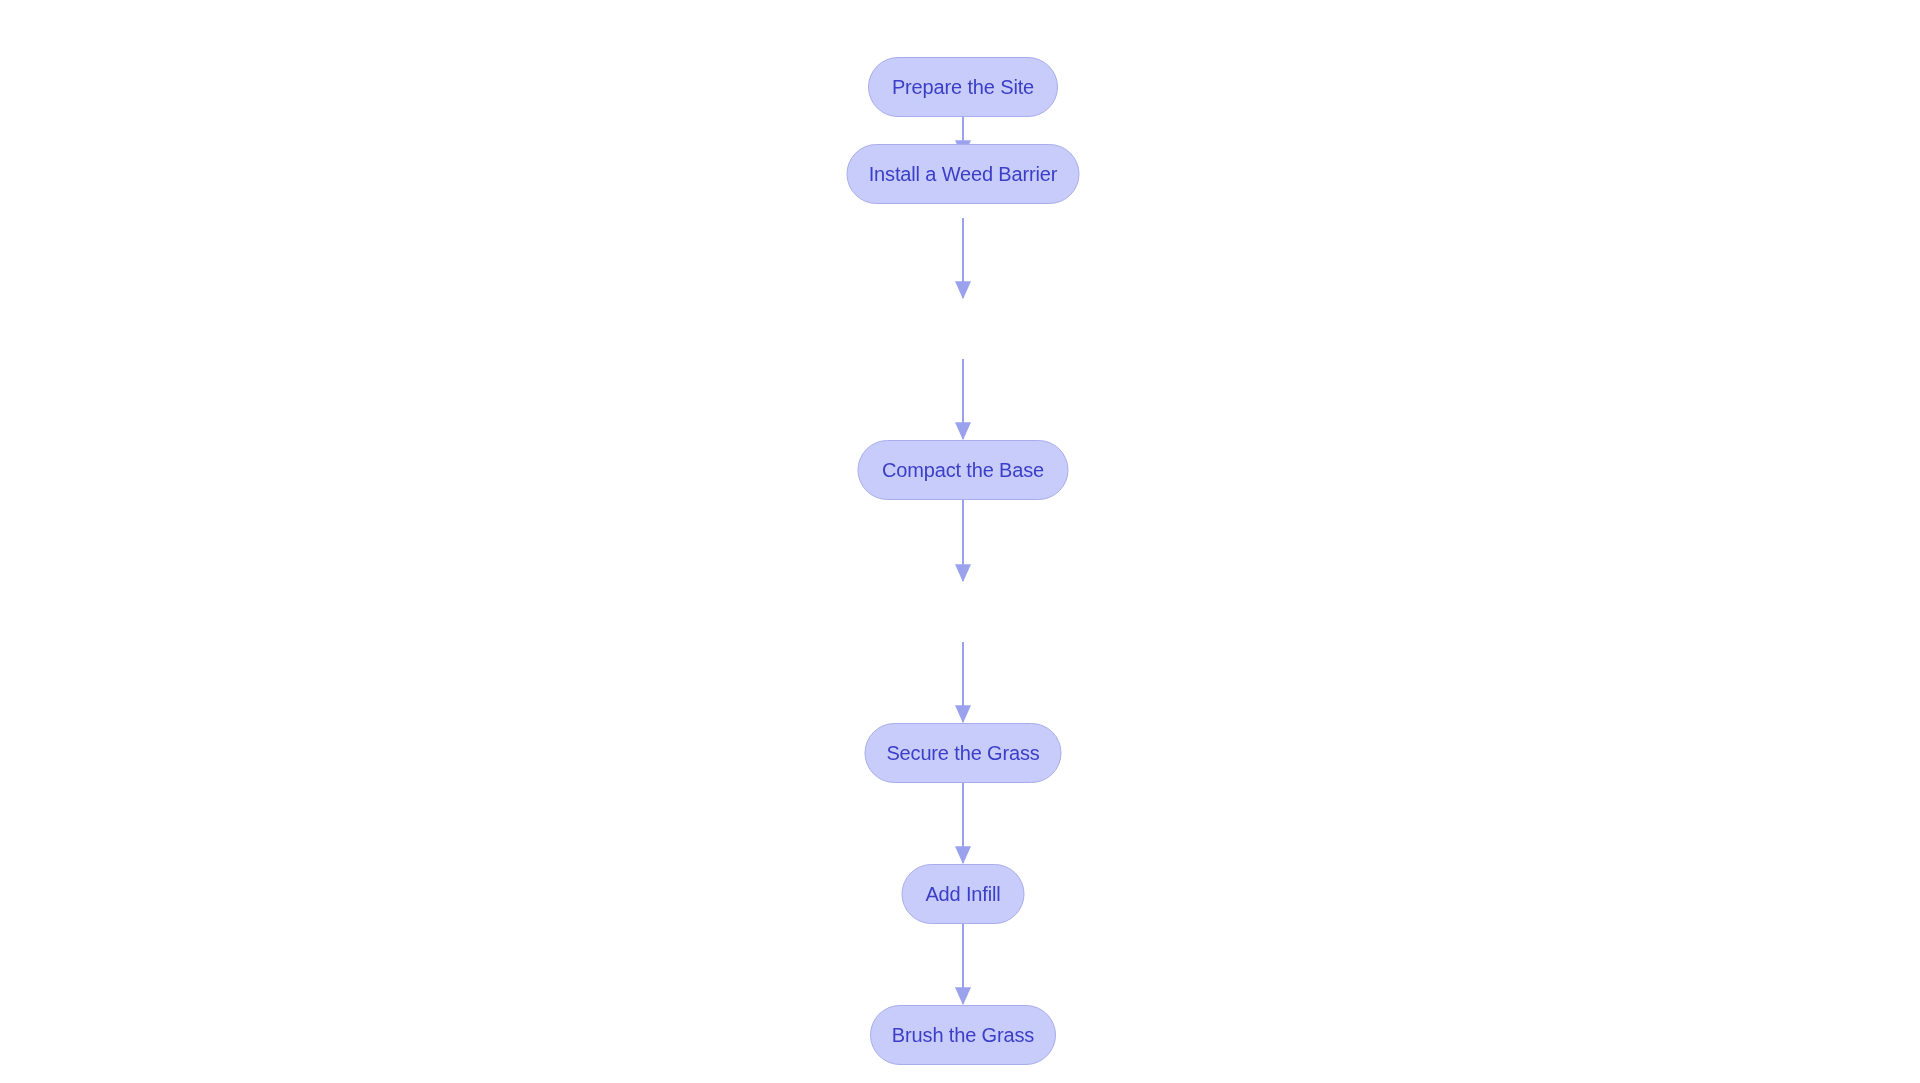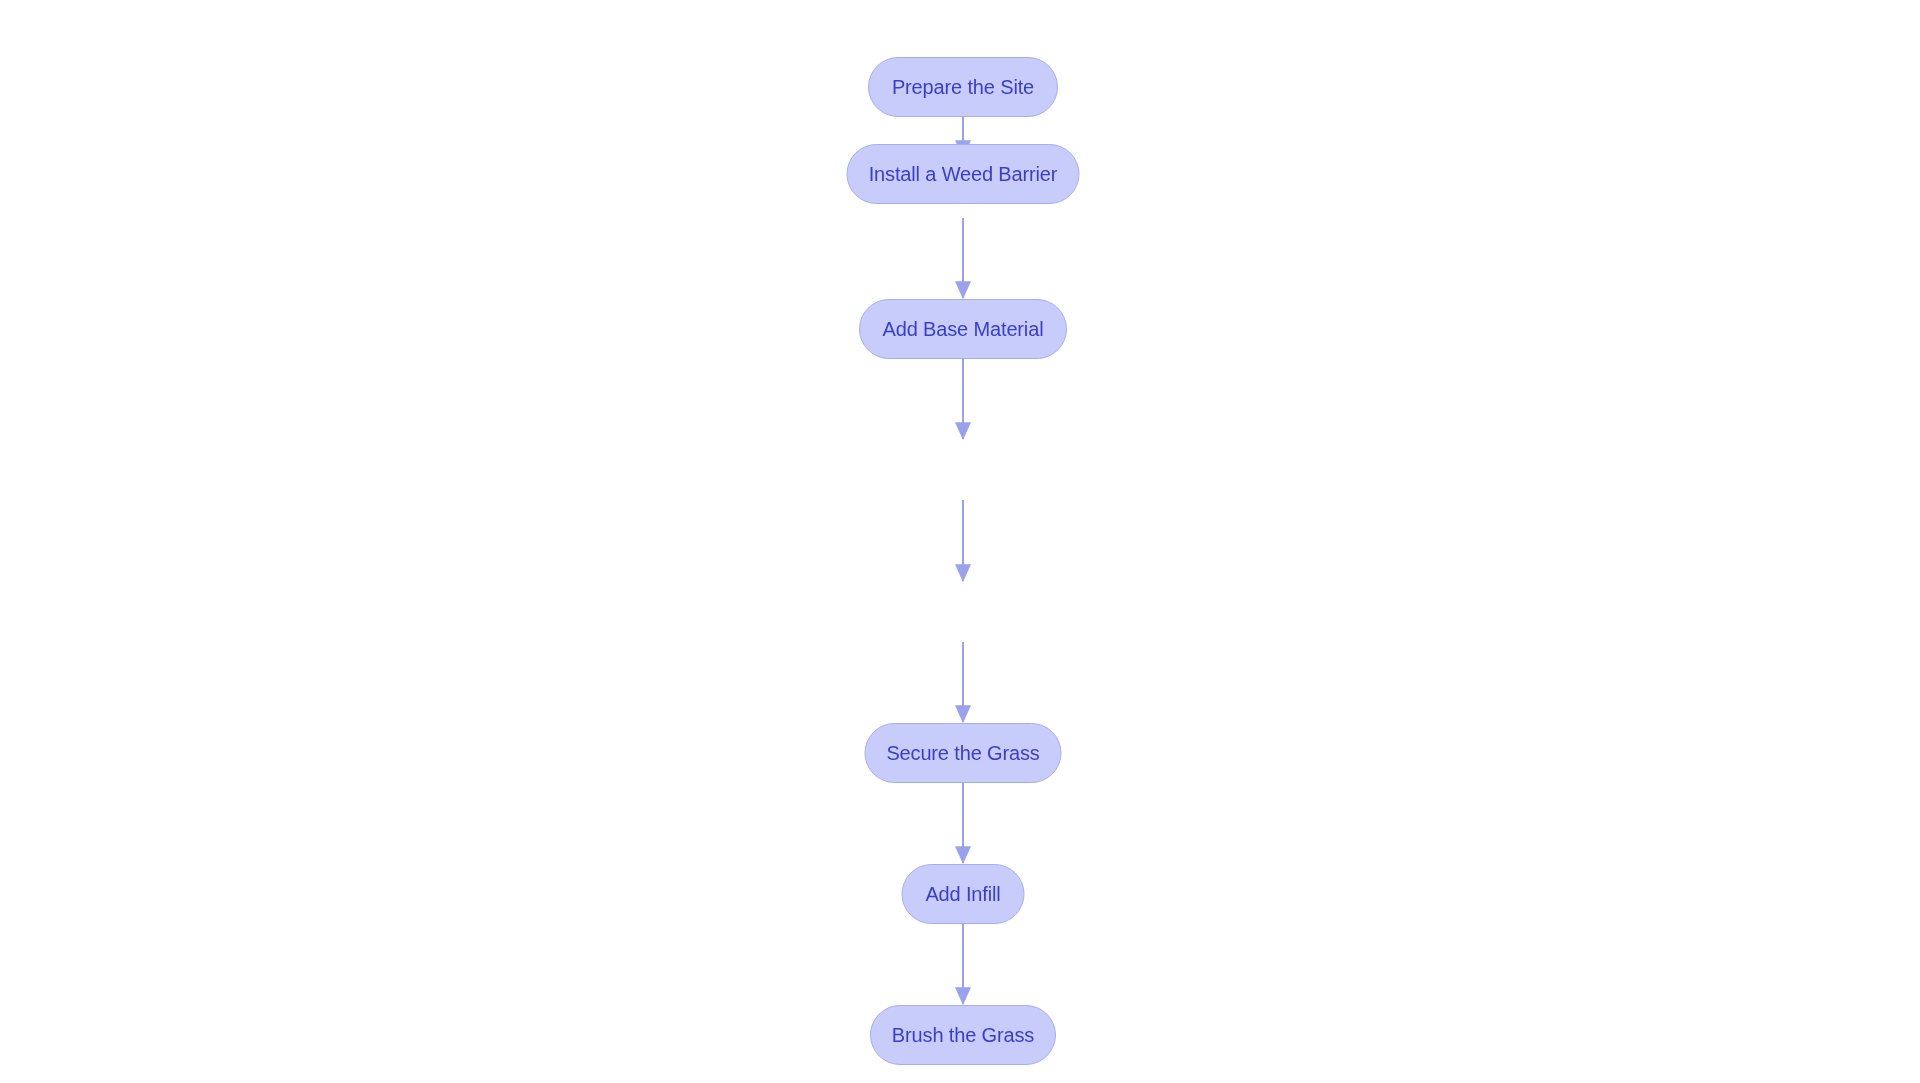--- a/index.html
+++ b/index.html
@@ -77,24 +77,24 @@
   </svg>
 
   <div class="node" style="left:963px; top:17px; width:190px;margin-top:40px;">
     <span class="node-label">Prepare the Site</span>
   </div>
 
   <div class="node" style="left:963px; top:144px; width:233px;">
     <span class="node-label">Install a Weed Barrier</span>
   </div>
 
-  <div class="node" style="left:963px; top:299px; width:208px;">
-    <span class="node-label">Add Base Material</span>
+
+  <div class="node" style="left:963px; top:440px; width:211px;">
+    <span class="node-label">Compact the Base</span>
   </div>
-
 
 
   <div class="node" style="left:963px; top:723px; width:197px;">
     <span class="node-label">Secure the Grass</span>
   </div>
 
   <div class="node" style="left:963px; top:864px; width:123px;text-align:right;">
     <span class="node-label">Add Infill</span>
   </div>
 

